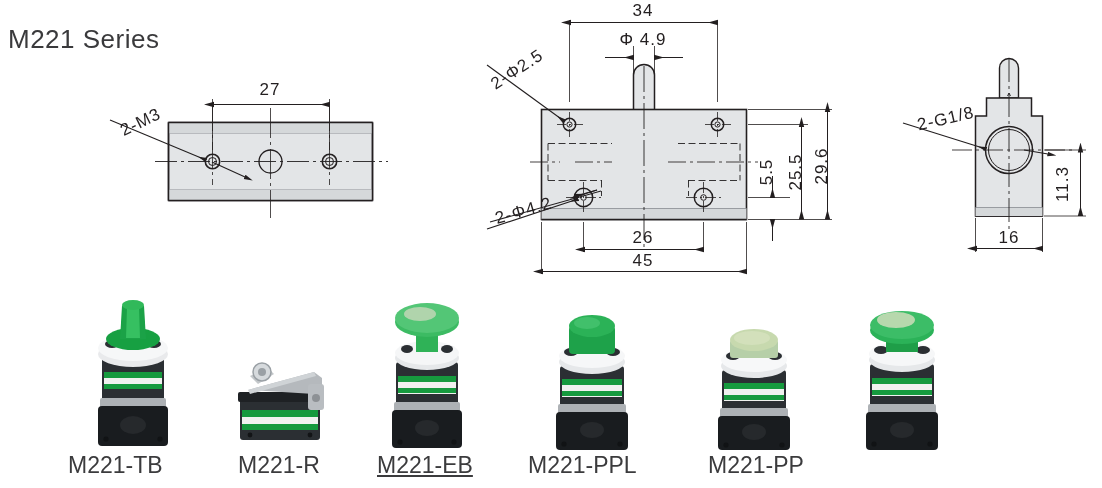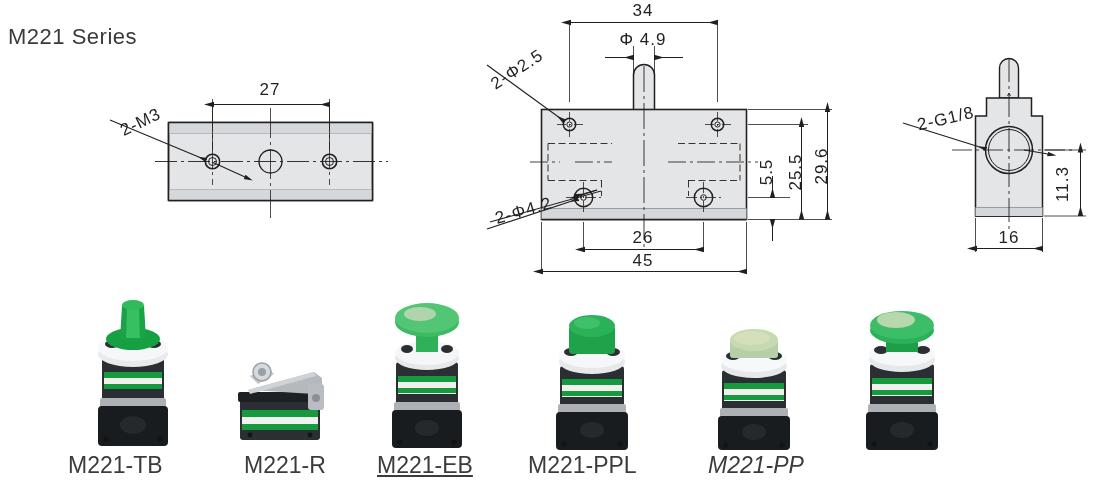--- a/index.html
+++ b/index.html
@@ -5,21 +5,21 @@
   html,body{margin:0;padding:0;background:#ffffff;}
   body{
     width:1102px;height:488px;position:relative;overflow:hidden;
     font-family:"Liberation Sans","DejaVu Sans",sans-serif;
     color:#231f20;
   }
   .page{position:absolute;inset:0;}
 
   #series-title{
     position:absolute;left:8px;top:24px;
-    font-size:22px;letter-spacing:.5px;color:#3a3a3c;
+    font-size:26px;letter-spacing:.5px;color:#3a3a3c;
     font-family:"Liberation Sans","DejaVu Sans",sans-serif;
     white-space:nowrap;
   }
 
   svg.dwg{position:absolute;left:0;top:0;width:1102px;height:488px;}
 
   .dimtext{
     font-family:"Liberation Sans","DejaVu Sans",sans-serif;
     font-size:17px;fill:#231f20;letter-spacing:1px;
   }
@@ -363,19 +363,19 @@
         <rect x="38" y="30" width="32" height="22" fill="#1f9e48"></rect>
         <ellipse cx="54" cy="30" rx="32" ry="14" fill="#2bb258"></ellipse>
         <ellipse cx="54" cy="25" rx="32" ry="14" fill="#3cbd67"></ellipse>
         <ellipse cx="48" cy="20" rx="19" ry="8" fill="#d6dfbf" opacity=".8"></ellipse>
       </g>
     </svg>
   </div>
 
   <div class="labels">
     <div class="plabel" style="left:68px;">M221-TB</div>
-    <div class="plabel" style="left:244px;">M221-R</div>
+    <div class="plabel" style="left:238px;">M221-R</div>
     <div class="plabel" style="left:377px;text-decoration:underline;">M221-EB</div>
     <div class="plabel" style="left:528px;">M221-PPL</div>
-    <div class="plabel" style="left:708px;font-style:italic;">M221-PP</div>
+    <div class="plabel" style="left:708px;">M221-PP</div>
   </div>
 
 </div>
 
 </body></html>

